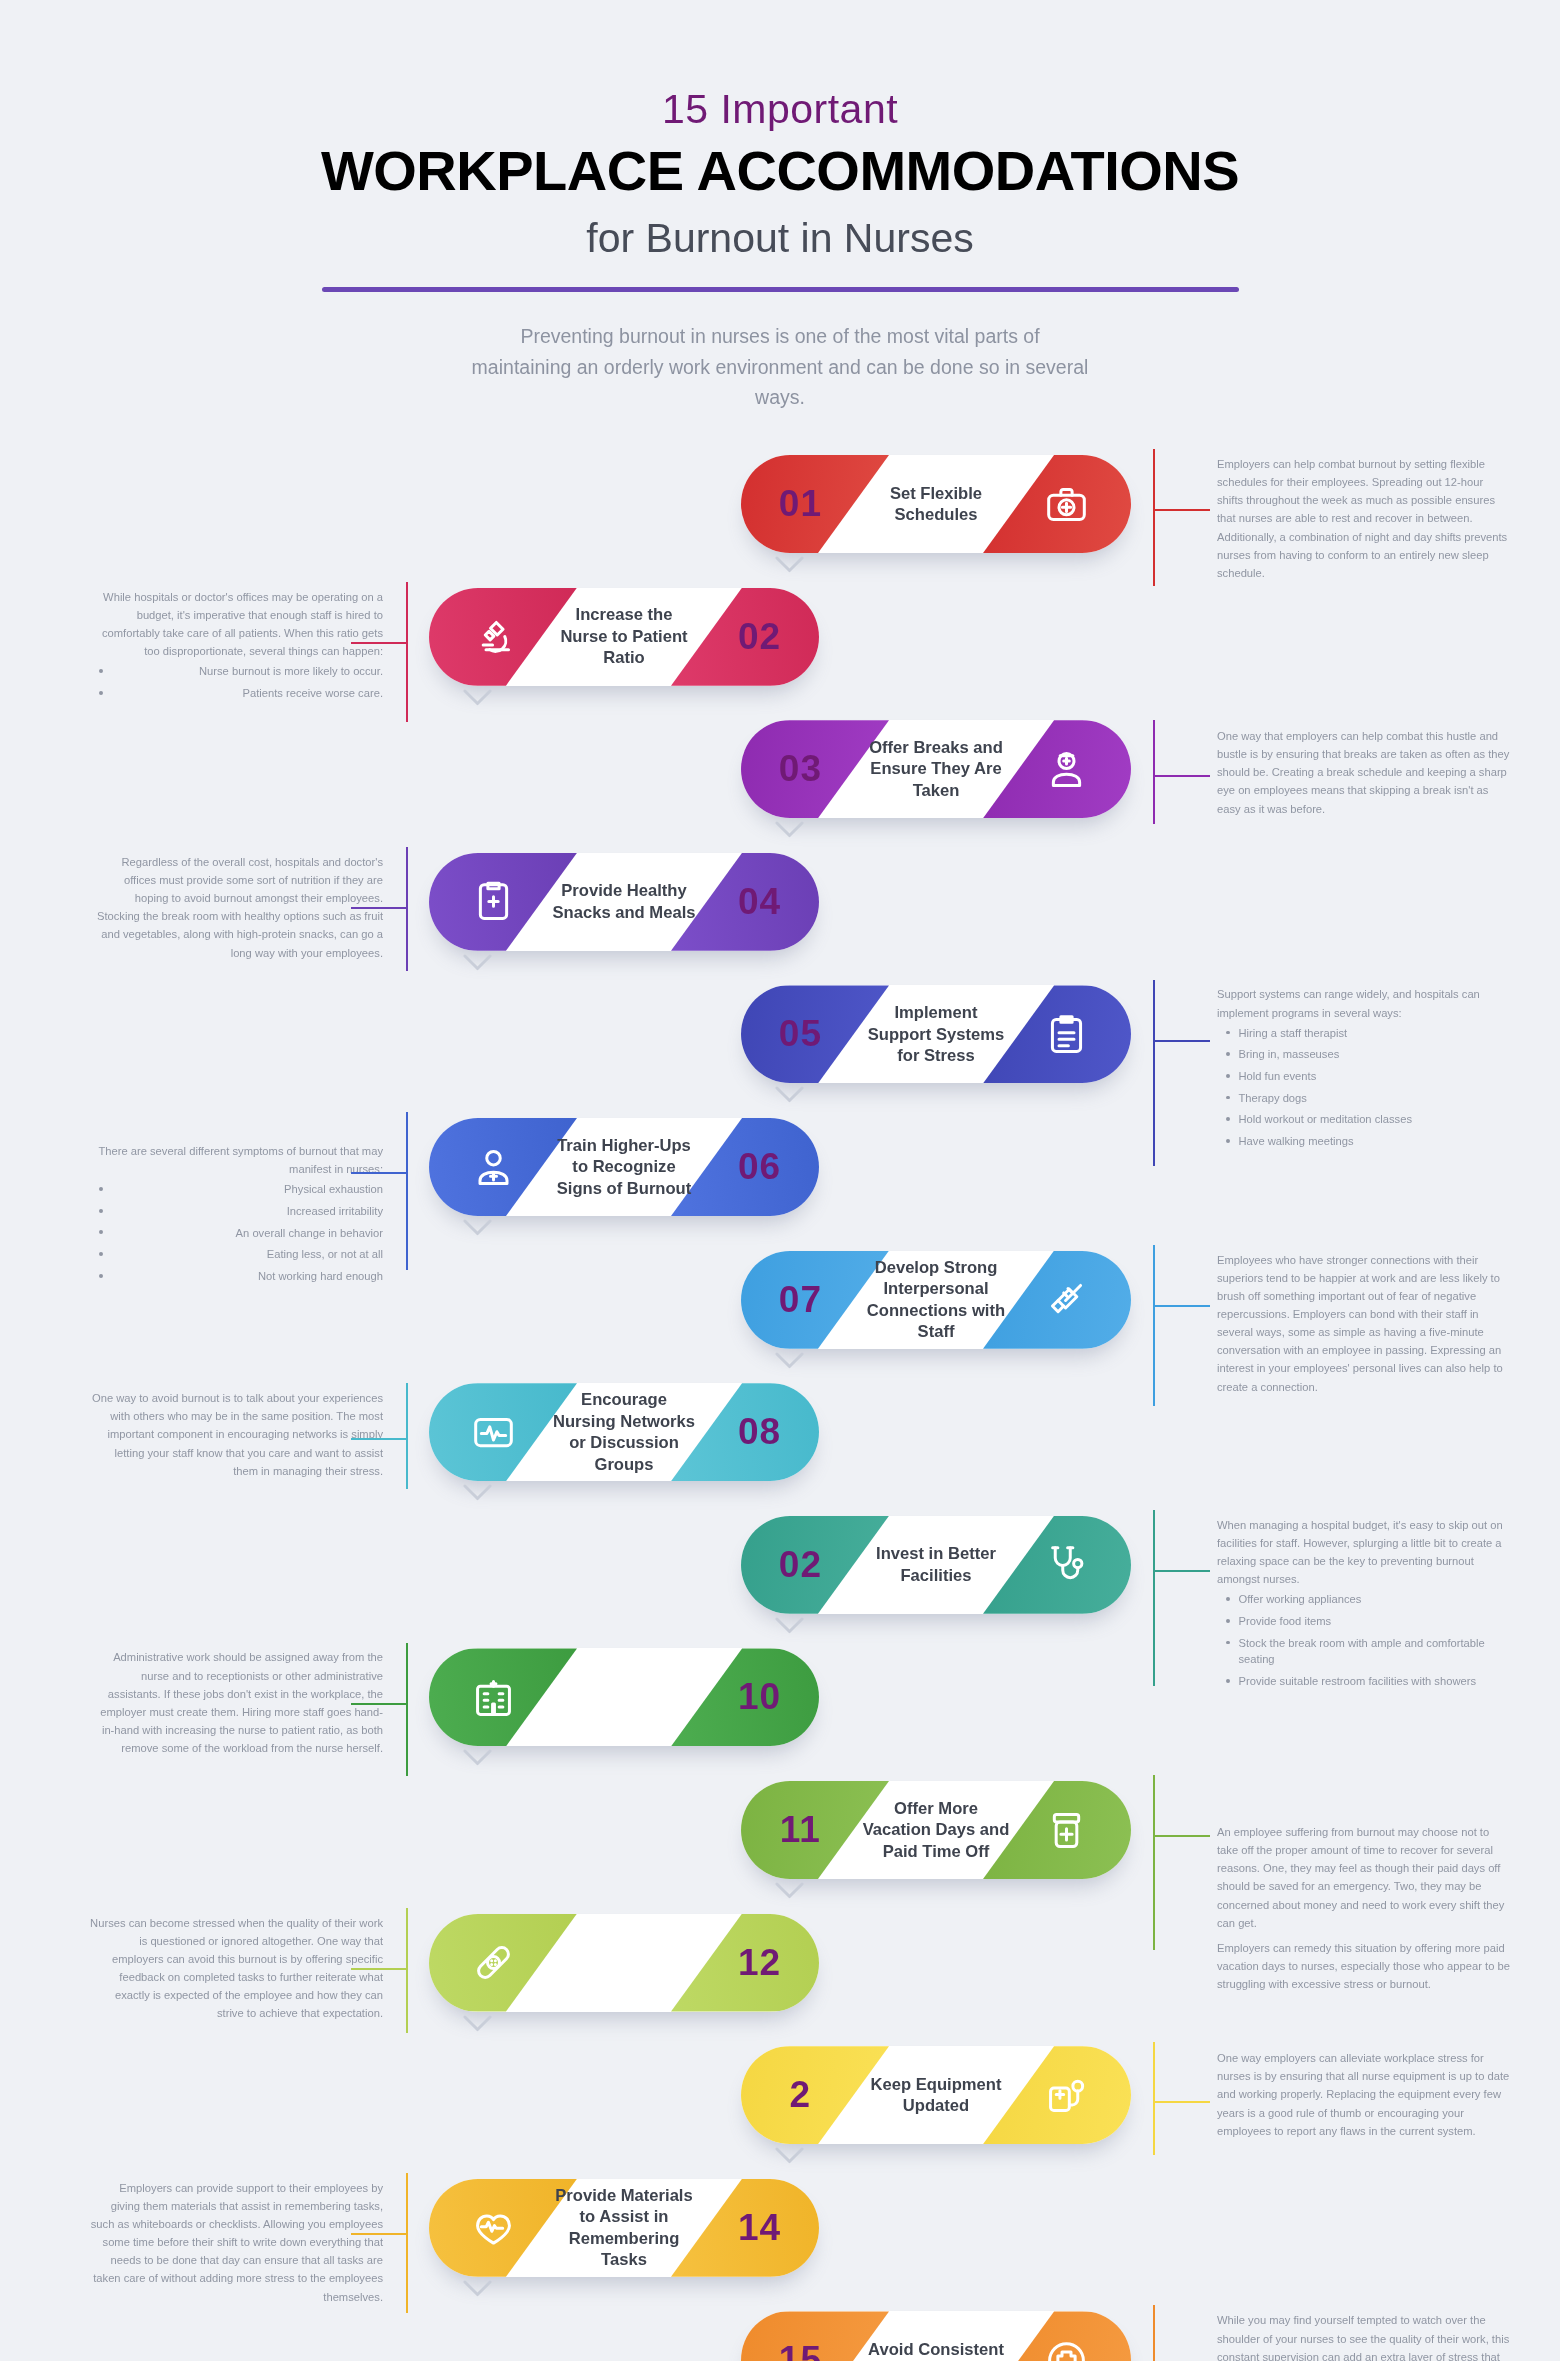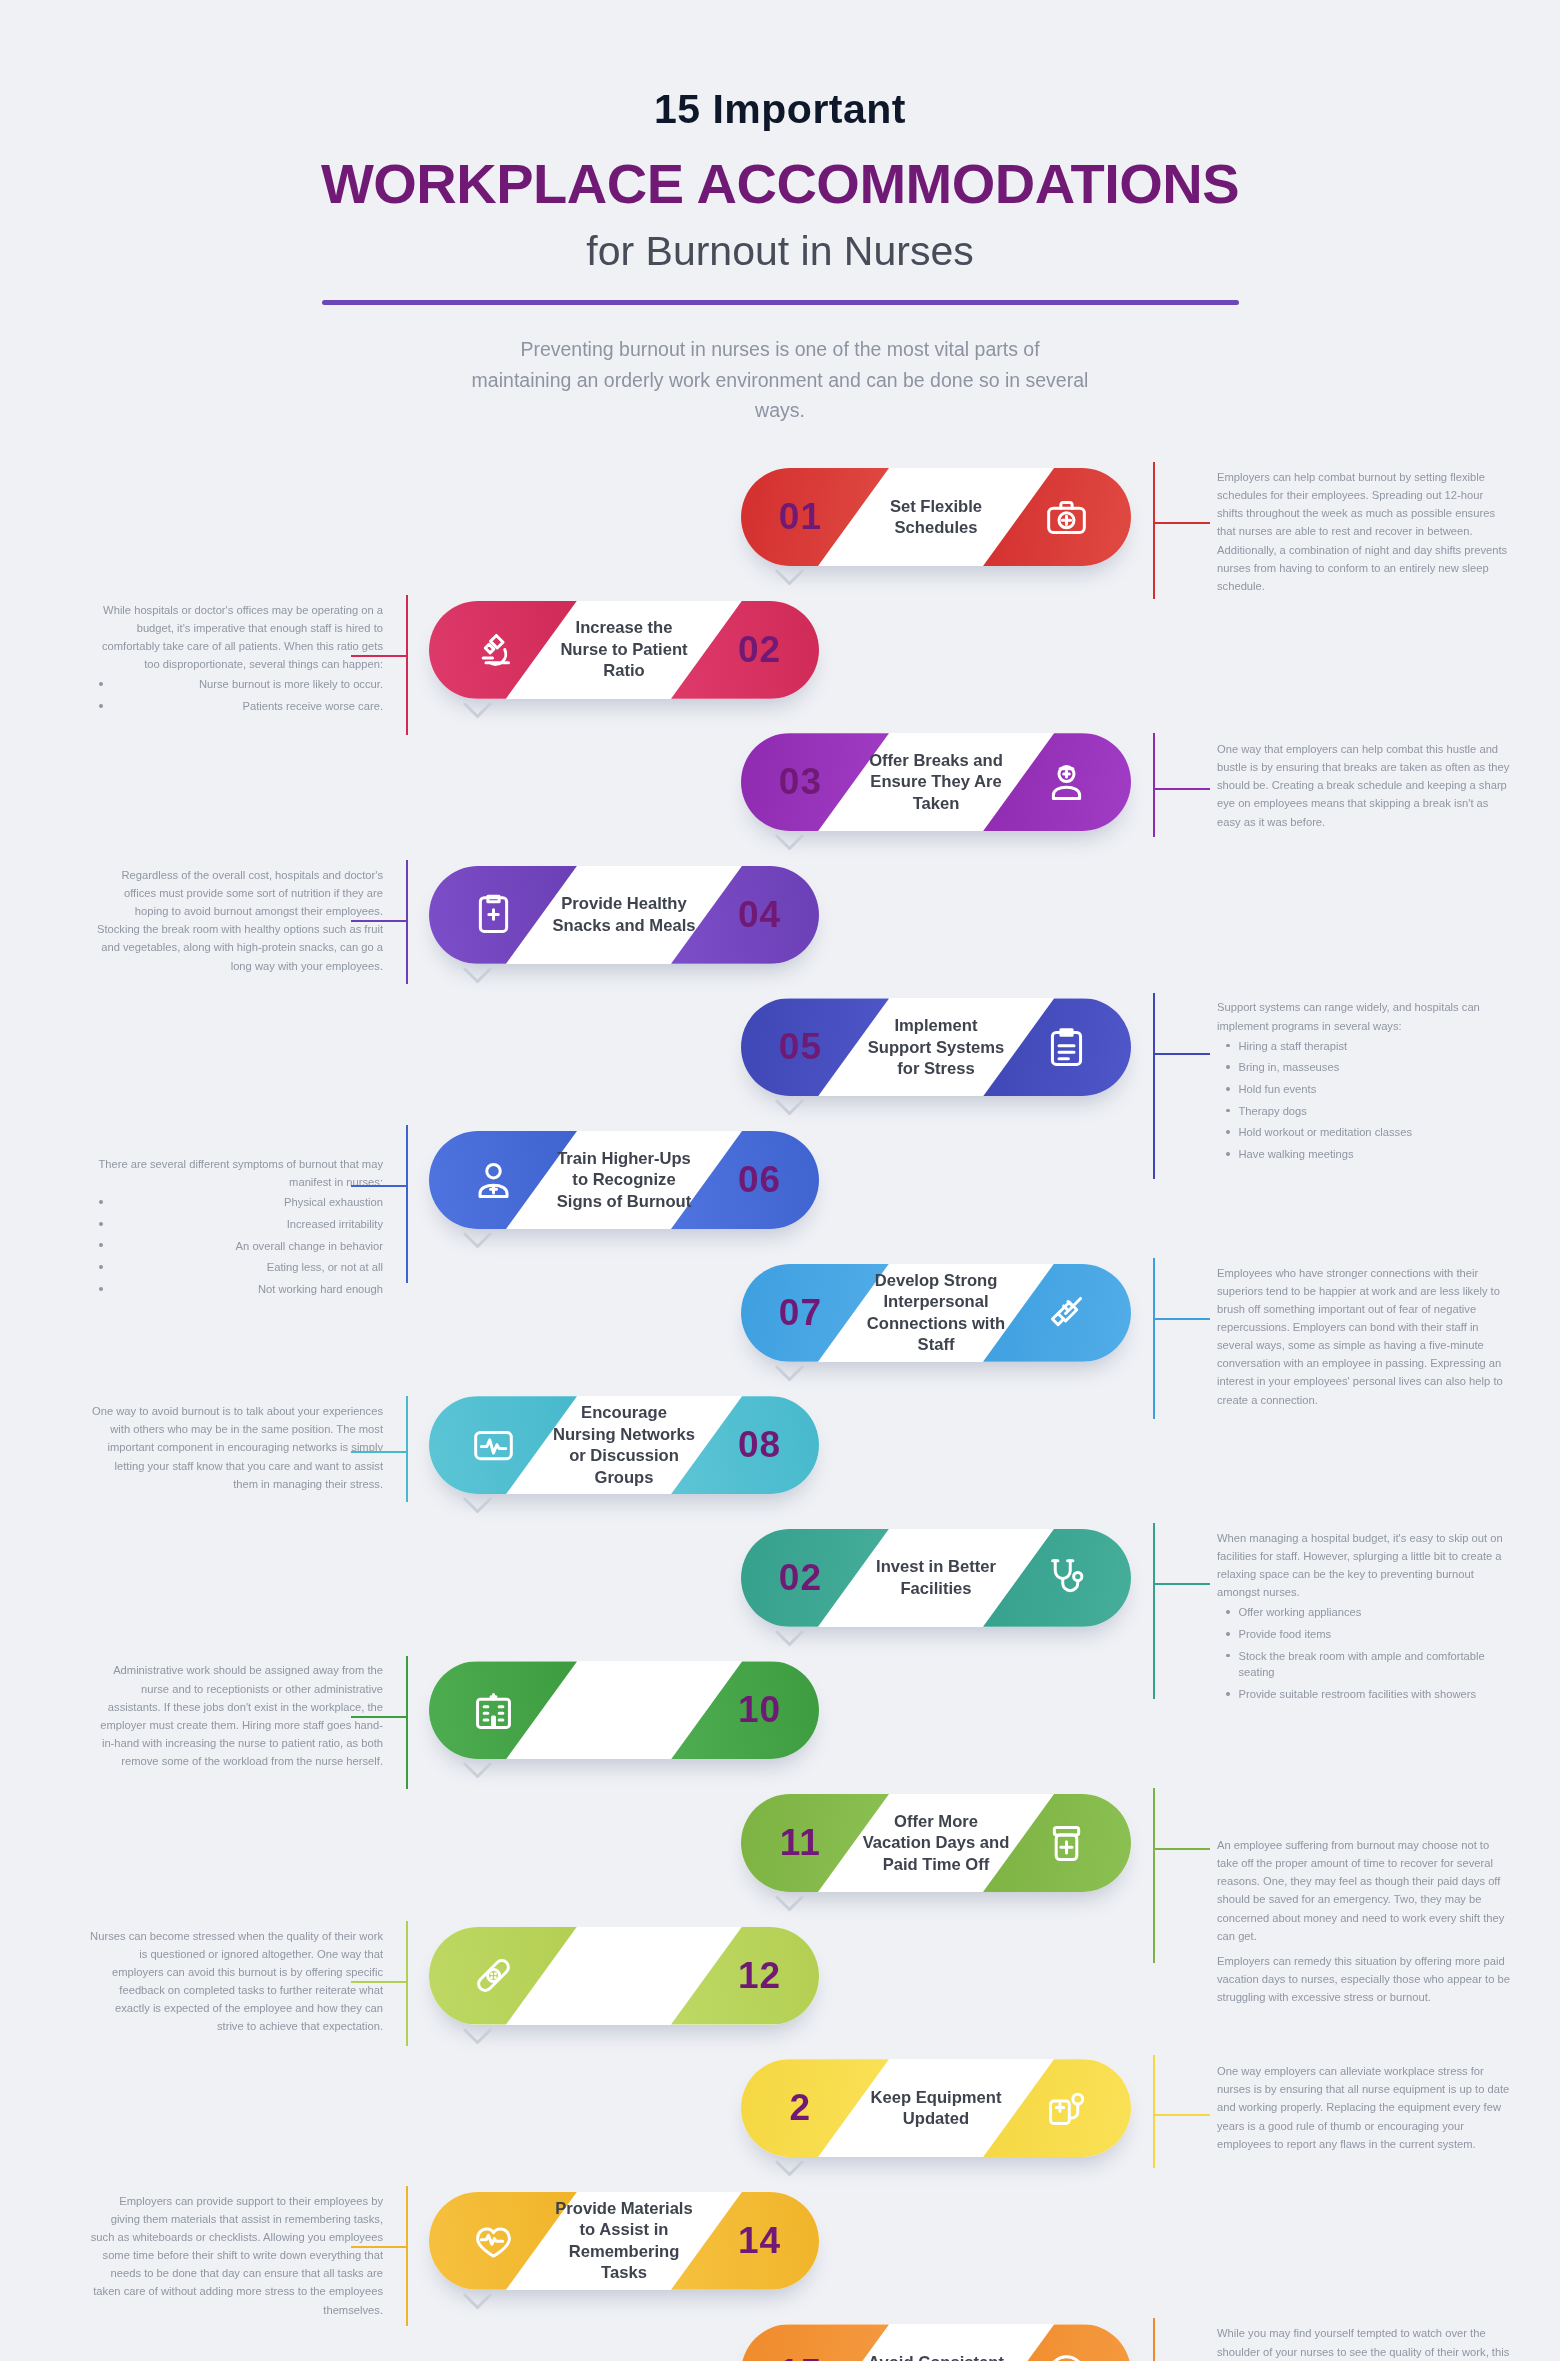--- a/index.html
+++ b/index.html
@@ -13,32 +13,32 @@
     width: 1560px;
     height: 2361px;
     background: #eff1f5;
     overflow: hidden;
   }
 
   
   .header { padding-top: 86px; text-align: center; }
   .title-small {
     font-size: 41px;
-    font-weight: 700;
-    color: #0f172a;
+    font-weight: 400;
+    color: #701a75;
     letter-spacing: 0.5px;
     line-height: 1.15;
   }
   .title-main {
     font-size: 56px;
     font-weight: 700;
-    color: #701a75;
+    color: #000000;
     letter-spacing: -0.5px;
     line-height: 1.25;
-    margin-top: 16px;
+    margin-top: 3px;
   }
   .title-sub {
     font-size: 41px;
     font-weight: 400;
     color: #474c58;
     line-height: 1.2;
     margin-top: 7.8px;
   }
   .divider {
     width: 917px;

